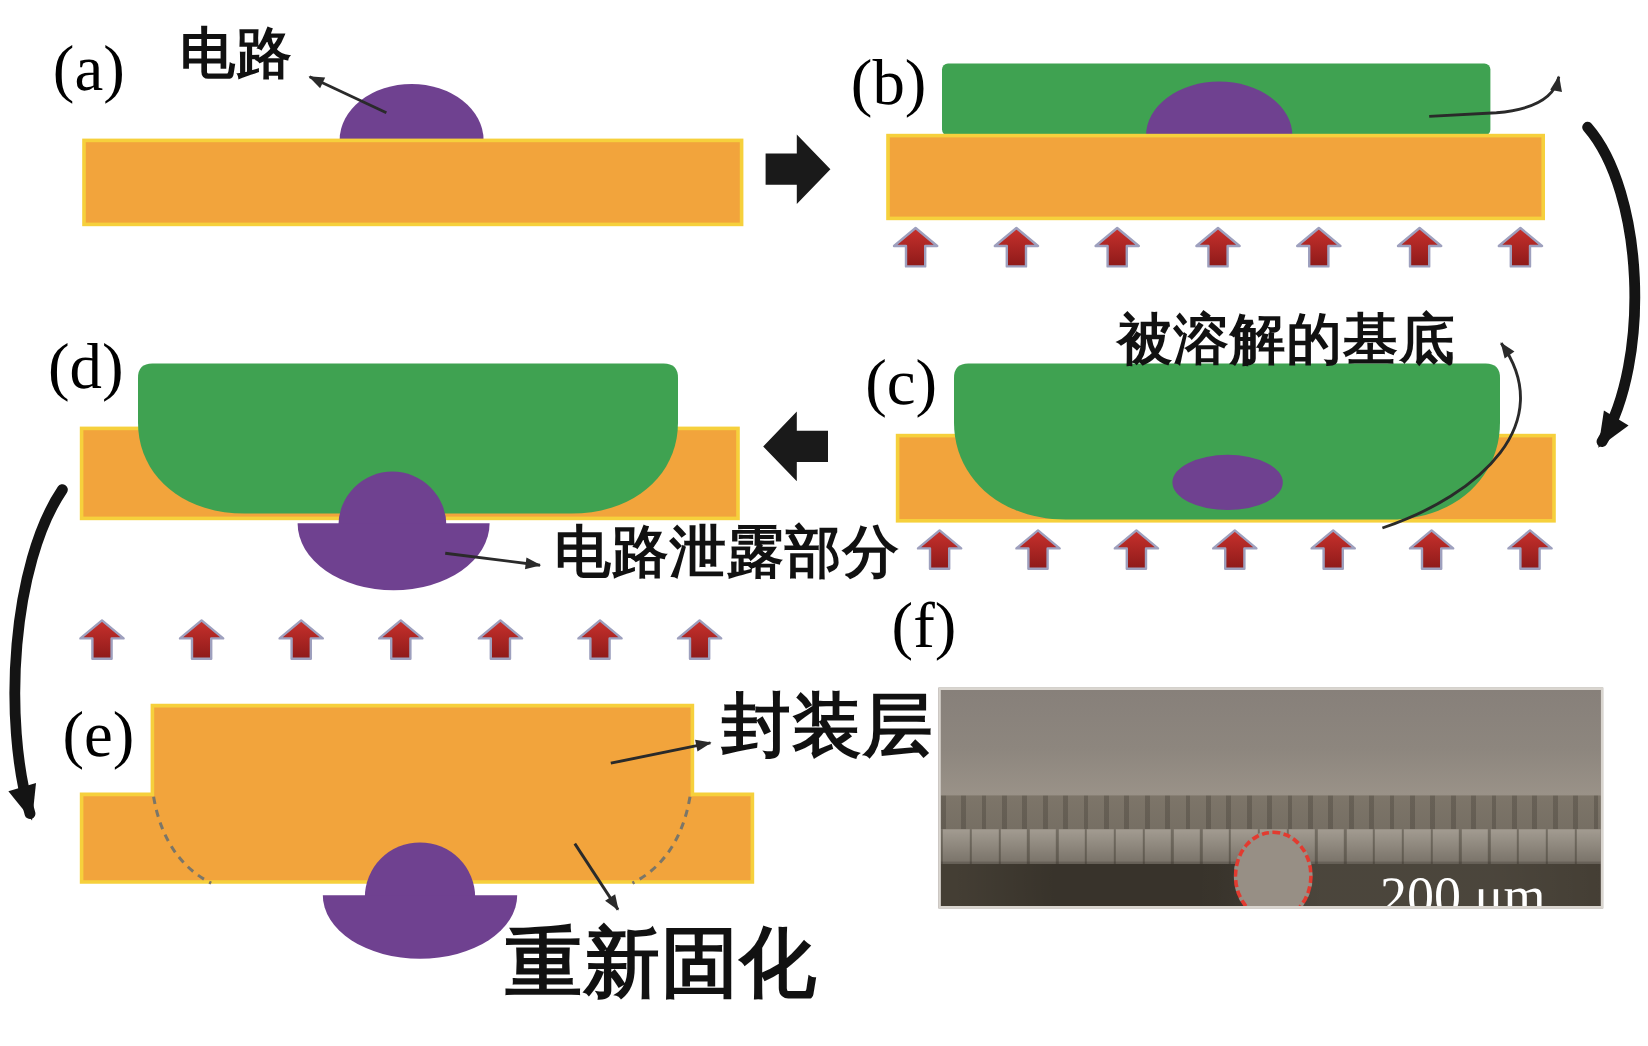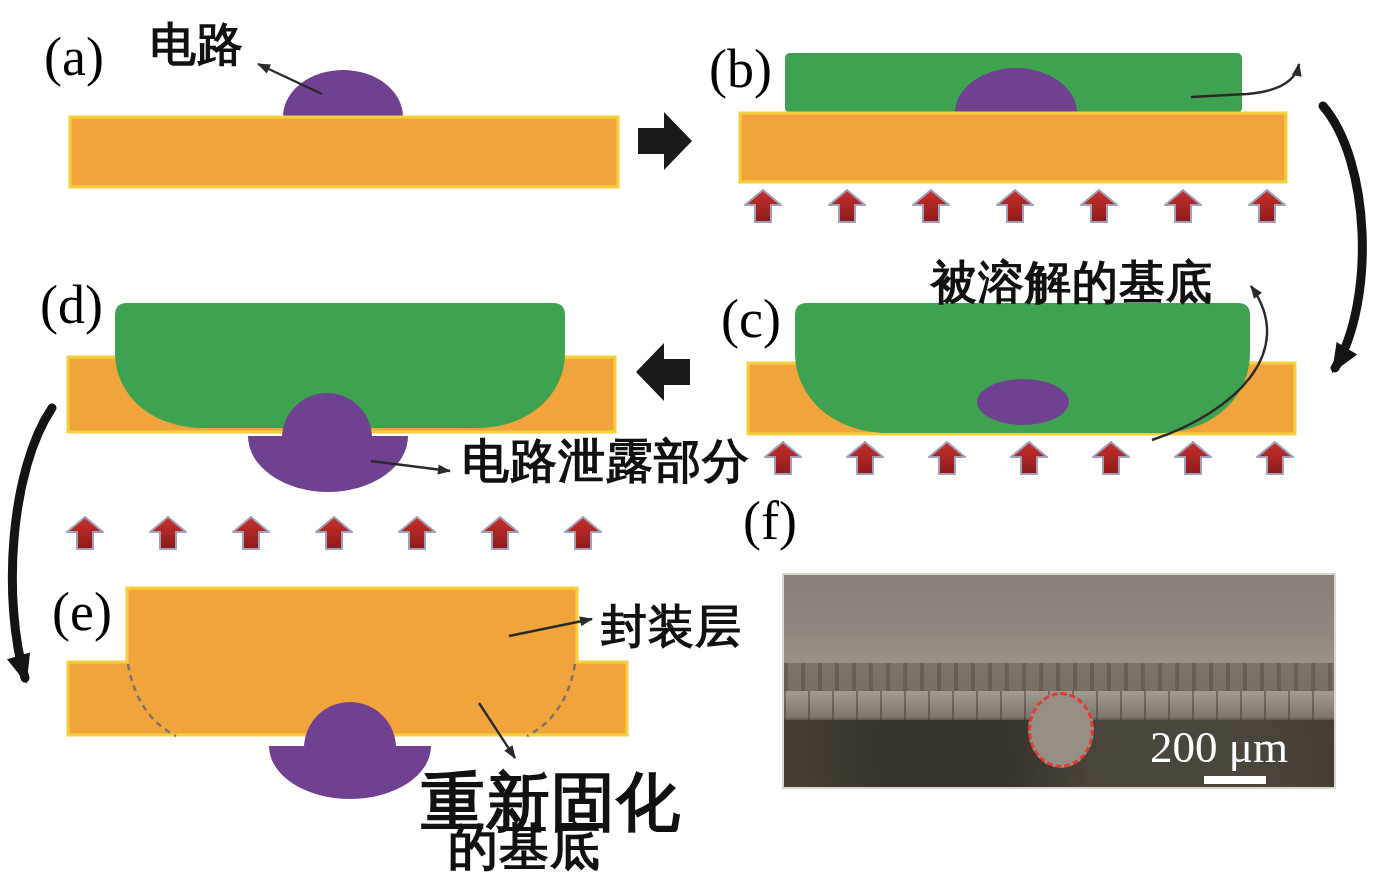--- a/index.html
+++ b/index.html
@@ -6,21 +6,21 @@
   #canvas{
     position:relative;width:1373px;height:872px;background:#ffffff;overflow:hidden;
     font-family:"Liberation Serif","DejaVu Serif",serif;
   }
   #shapes{position:absolute;left:0;top:0;width:1373px;height:872px;z-index:1;}
   .txt{position:absolute;z-index:3;color:#111;white-space:nowrap;line-height:1.0;}
   .panel-label{font-size:54px;color:#000;}
   .cn{font-weight:700;letter-spacing:1px;}
   
   #sem{
-    position:absolute;left:782px;top:573px;width:554px;height:216px;z-index:2;
+    position:absolute;left:782px;top:573px;width:554px;height:184px;z-index:2;
     border:2px solid #d9d5cf;box-sizing:border-box;overflow:hidden;background:#8c847c;
   }
   .sem-top{
     position:absolute;left:0;top:0;right:0;height:88px;
     background:linear-gradient(180deg,#87807a 0%,#8d867e 55%,#9a9288 100%);
   }
   .sem-film-upper{
     position:absolute;left:0;top:88px;right:0;height:28px;background:#857d71;
     background-image:
       repeating-linear-gradient(90deg, rgba(50,45,38,.28) 0 4px, rgba(0,0,0,0) 4px 17px),
@@ -142,23 +142,22 @@
 
   <div class="txt panel-label" style="left:709px;top:42px;">(b)</div>
 
   <div class="txt panel-label" style="left:721px;top:292px;">(c)</div>
   <div class="txt cn" style="left:931px;top:243px;font-size:46px;margin-top:17px;">被溶解的基底</div>
 
   <div class="txt panel-label" style="left:40px;top:278px;">(d)</div>
   <div class="txt cn" style="left:462px;top:438px;font-size:47px;">电路泄露部分</div>
 
   <div class="txt panel-label" style="left:52px;top:585px;">(e)</div>
-  <div class="txt cn" style="left:601px;top:604px;font-size:46px;">封装层</div>
+  <div class="txt cn" style="left:601px;top:576px;font-size:58px;">封装层</div>
   <div class="txt cn" style="left:421px;top:771px;font-size:64px;">重新固化</div>
-  <div class="txt cn" style="left:448px;top:822px;font-size:50px;">的基底</div>
 
   <div class="txt panel-label" style="left:743px;top:494px;">(f)</div>
 
   <div id="sem">
     <div class="sem-top"></div>
     <div class="sem-film-upper"></div>
     <div class="sem-film-lower"></div>
     <div class="sem-dark"></div>
     <div class="sem-blob"></div>
     <div class="sem-scale-text">200 μm</div>

